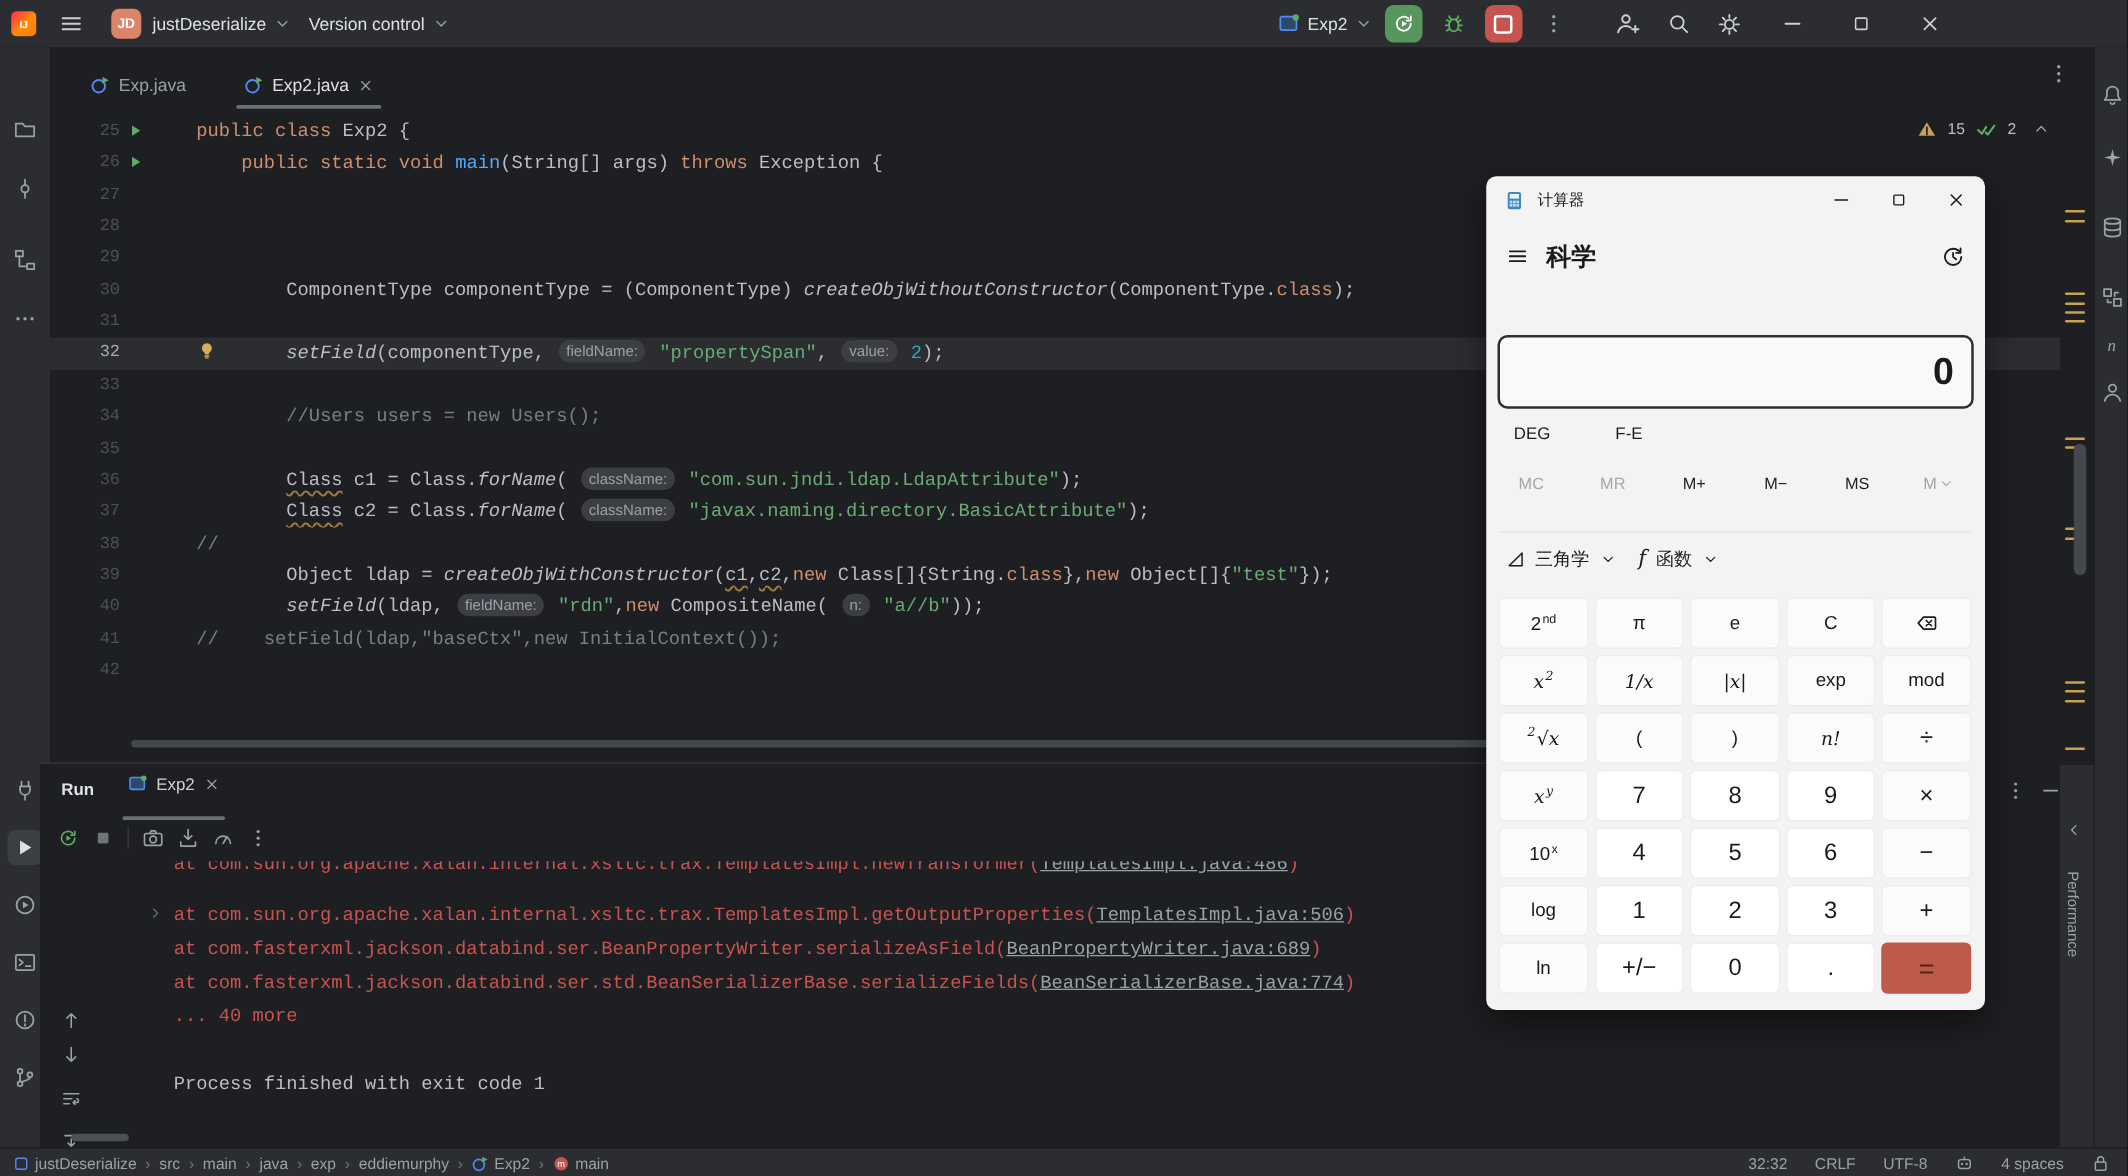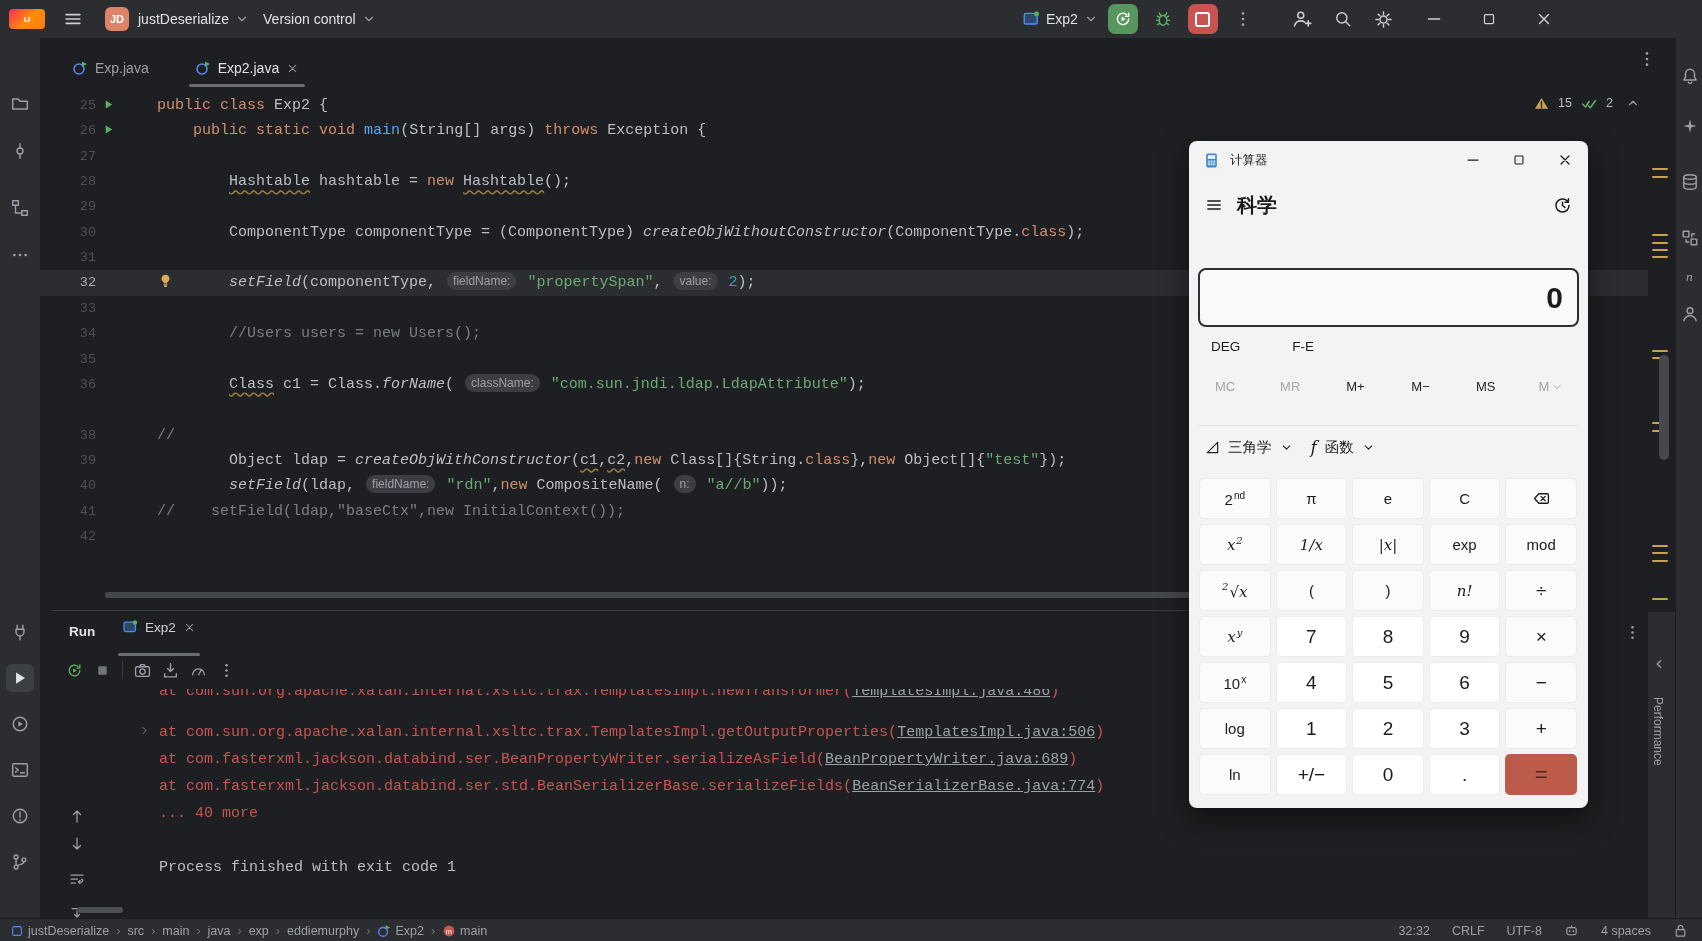--- a/index.html
+++ b/index.html
@@ -2,21 +2,21 @@
 <html><head>
 <meta charset="utf-8">
 <style>
   html,body{margin:0;padding:0;background:#111;}
   #root{position:relative;width:1702px;height:941px;background:#1e1f22;font-family:"Liberation Sans",sans-serif;overflow:hidden;color:#bcbec4;}
   .abs{position:absolute;}
   .icn{display:inline-flex;align-items:center;justify-content:center;}
   .icn svg{display:block;}
   
   #titlebar{left:0;top:0;width:1702px;height:38px;background:#2b2d30;display:flex;align-items:center;}
-  #logo{width:36px;height:20px;border-radius:4px;background:linear-gradient(135deg,#fe2857,#fe8e09 55%,#f97a12);color:#fff;font-size:8px;font-weight:bold;display:flex;align-items:center;justify-content:center;margin-left:9px;}
+  #logo{width:20px;height:20px;border-radius:4px;background:linear-gradient(135deg,#fe2857,#fe8e09 55%,#f97a12);color:#fff;font-size:8px;font-weight:bold;display:flex;align-items:center;justify-content:center;margin-left:9px;}
   .tb-item{display:flex;align-items:center;gap:6px;color:#dfe1e5;font-size:14px;}
   #jd-badge{width:24px;height:24px;border-radius:6px;background:#DB8468;color:#fff;font-weight:bold;font-size:11px;display:flex;align-items:center;justify-content:center;}
   .chev{color:#9da0a8;}
   #runcfg{display:flex;align-items:center;gap:6px;color:#dfe1e5;font-size:14px;}
   .tb-btn{width:30px;height:30px;border-radius:7px;display:flex;align-items:center;justify-content:center;}
   #run-btn{background:#57965C;}
   #stop-btn{background:#C75450;}
   #stop-inner{width:11px;height:11px;border:2px solid #fff;border-radius:3px;}
   
   #leftstrip{left:0;top:38px;width:40px;height:880px;background:#2b2d30;border-right:1px solid #1e1f22;}
@@ -37,21 +37,21 @@
   .k{color:#cf8e6d}.s{color:#6aab73}.n{color:#2aacb8}.c{color:#7a7e85}
   .m{font-style:italic}.d{color:#56a8f5}
   .uw{text-decoration:underline;text-decoration-style:wavy;text-decoration-color:#9c7e42;text-underline-offset:4px;}
   .chip{display:inline-block;background:#3C3E43;color:#9DA0A8;border-radius:9px;padding:0 6px;font-family:"Liberation Sans",sans-serif;font-size:12px;height:18px;line-height:18px;vertical-align:1px;margin:0 2px;}
   .gut-run{position:absolute;left:62px;top:5px;color:#5FAD65;}
   .gut-bulb{position:absolute;left:118px;top:3px;}
   #ed-hscroll{left:105px;top:592px;width:1145px;height:6px;border-radius:3px;background:#45484b;}
   #inspections{left:1534px;top:95px;display:flex;align-items:center;gap:9px;font-size:12.5px;color:#bcbec4;}
   #tab-kebab{left:1638px;top:50px;color:#9da0a8;}
   
-  #runpanel{left:52px;top:610px;width:1324px;height:308px;background:#1e1f22;border-top:1px solid #393b40;}
+  #runpanel{left:32px;top:610px;width:1324px;height:308px;background:#1e1f22;border-top:1px solid #393b40;}
   #run-title{position:absolute;left:17px;top:13px;font-weight:bold;font-size:13.5px;color:#dfe1e5;}
   #run-tab{position:absolute;left:70px;top:8px;display:flex;align-items:center;gap:7px;font-size:13.5px;color:#ced0d6;}
   #run-tab .ind{position:absolute;left:-4px;right:-4px;top:34px;height:3px;border-radius:2px;background:#6A6E75;}
   #run-toolbar{position:absolute;left:14px;top:50px;display:flex;align-items:center;gap:11px;color:#9da0a8;}
   .vsep{width:1px;height:18px;background:#393b40;}
   #run-gutter{position:absolute;left:13px;top:90px;width:30px;color:#9da0a8;}
   #console{position:absolute;left:50px;top:78px;width:1140px;height:230px;overflow:hidden;font-family:"Liberation Mono",monospace;font-size:15px;}
   .conline{position:absolute;left:57px;white-space:pre;}
   .err{color:#C75450}
   .lnk{color:#9aa0a6;text-decoration:underline;}
@@ -321,32 +321,33 @@
     </span>
 
   <div id="editor" class="abs">
       <div class="cline" style="top: 5px;"><span class="num">25</span><span class="icn gut-run" style="color: rgb(95, 173, 101);"><svg width="13" height="13" viewBox="0 0 16 16" fill="none" stroke="currentColor" stroke-width="1.25" stroke-linecap="round" stroke-linejoin="round">
             <path d="M4.5 3l8 5-8 5z" fill="currentColor" stroke="none"></path>
           </svg></span><span class="code"><span class="k">public</span><span> </span><span class="k">class</span><span> Exp2 {</span></span></div>
       <div class="cline" style="top: 30.35px;"><span class="num">26</span><span class="icn gut-run" style="color: rgb(95, 173, 101);"><svg width="13" height="13" viewBox="0 0 16 16" fill="none" stroke="currentColor" stroke-width="1.25" stroke-linecap="round" stroke-linejoin="round">
             <path d="M4.5 3l8 5-8 5z" fill="currentColor" stroke="none"></path>
           </svg></span><span class="code"><span>    </span><span class="k">public</span><span> </span><span class="k">static</span><span> </span><span class="k">void</span><span> </span><span class="d">main</span><span>(String[] args) </span><span class="k">throws</span><span> Exception {</span></span></div>
       <div class="cline" style="top: 55.7px;"><span class="num">27</span><span class="code"></span></div>
-      <div class="cline" style="top: 81.05px;"><span class="num">28</span><span class="code"><span>        </span><span class="uw">Hashtable</span><span> hashtable = </span><span class="k">new</span><span> </span><span class="uw">Hashtable</span><span>();</span></span></div>
+      <div class="cline" style="top: 81.05px;"><span class="num">28</span></div>
       <div class="cline" style="top: 106.4px;"><span class="num">29</span><span class="code"></span></div>
       <div class="cline" style="top: 131.75px;"><span class="num">30</span><span class="code"><span>        ComponentType componentType = (ComponentType) </span><span class="m">createObjWithoutConstructor</span><span>(ComponentType.</span><span class="k">class</span><span>);</span></span></div>
       <div class="cline" style="top: 157.1px;"><span class="num">31</span><span class="code"></span></div>
       <div class="cline cur" style="top: 182.45px;"><div class="bgband"></div><span class="num">32</span><span class="icn gut-bulb"><svg width="15" height="15" viewBox="0 0 16 16" fill="none" stroke="currentColor" stroke-width="1.25" stroke-linecap="round" stroke-linejoin="round">
             <path d="M8 1.8a4.2 4.2 0 0 1 2.3 7.7c-.5.4-.8 1-.8 1.7h-3c0-.7-.3-1.3-.8-1.7A4.2 4.2 0 0 1 8 1.8z" fill="#D6AE58" stroke="none"></path>
             <path d="M6.4 12.6h3.2M7 14.2h2" stroke="#D6AE58"></path>
           </svg></span><span class="code"><span>        </span><span class="m">setField</span><span>(componentType, </span><span class="chip">fieldName:</span><span> </span><span class="s">"propertySpan"</span><span>, </span><span class="chip">value:</span><span> </span><span class="n">2</span><span>);</span></span></div>
       <div class="cline" style="top: 207.8px;"><span class="num">33</span><span class="code"></span></div>
       <div class="cline" style="top: 233.15px;"><span class="num">34</span><span class="code"><span>        </span><span class="c">//Users users = new Users();</span></span></div>
       <div class="cline" style="top: 258.5px;"><span class="num">35</span><span class="code"></span></div>
       <div class="cline" style="top: 283.85px;"><span class="num">36</span><span class="code"><span>        </span><span class="uw">Class</span><span> c1 = Class.</span><span class="m">forName</span><span>( </span><span class="chip">className:</span><span> </span><span class="s">"com.sun.jndi.ldap.LdapAttribute"</span><span>);</span></span></div>
+      <div class="cline" style="top: 309.2px;"><span class="num">37</span><span class="code"><span>        </span><span class="uw">Class</span><span> c2 = Class.</span><span class="m">forName</span><span>( </span><span class="chip">className:</span><span> </span><span class="s">"javax.naming.directory.BasicAttribute"</span><span>);</span></span></div>
       <div class="cline" style="top: 334.55px;"><span class="num">38</span><span class="code"><span class="c">//</span></span></div>
       <div class="cline" style="top: 359.9px;"><span class="num">39</span><span class="code"><span>        Object ldap = </span><span class="m">createObjWithConstructor</span><span>(</span><span class="uw">c1</span><span>,</span><span class="uw">c2</span><span>,</span><span class="k">new</span><span> Class[]{String.</span><span class="k">class</span><span>},</span><span class="k">new</span><span> Object[]{</span><span class="s">"test"</span><span>});</span></span></div>
       <div class="cline" style="top: 385.25px;"><span class="num">40</span><span class="code"><span>        </span><span class="m">setField</span><span>(ldap, </span><span class="chip">fieldName:</span><span> </span><span class="s">"rdn"</span><span>,</span><span class="k">new</span><span> CompositeName( </span><span class="chip">n:</span><span> </span><span class="s">"a//b"</span><span>));</span></span></div>
       <div class="cline" style="top: 410.6px;"><span class="num">41</span><span class="code"><span class="c">//</span><span>    </span><span class="c">setField(ldap,"baseCtx",new InitialContext());</span></span></div>
       <div class="cline" style="top: 435.95px;"><span class="num">42</span><span class="code"></span></div>
     </div>
   <div id="ed-hscroll" class="abs"></div>
 
   <div id="inspections" class="abs">
     <span class="icn">

